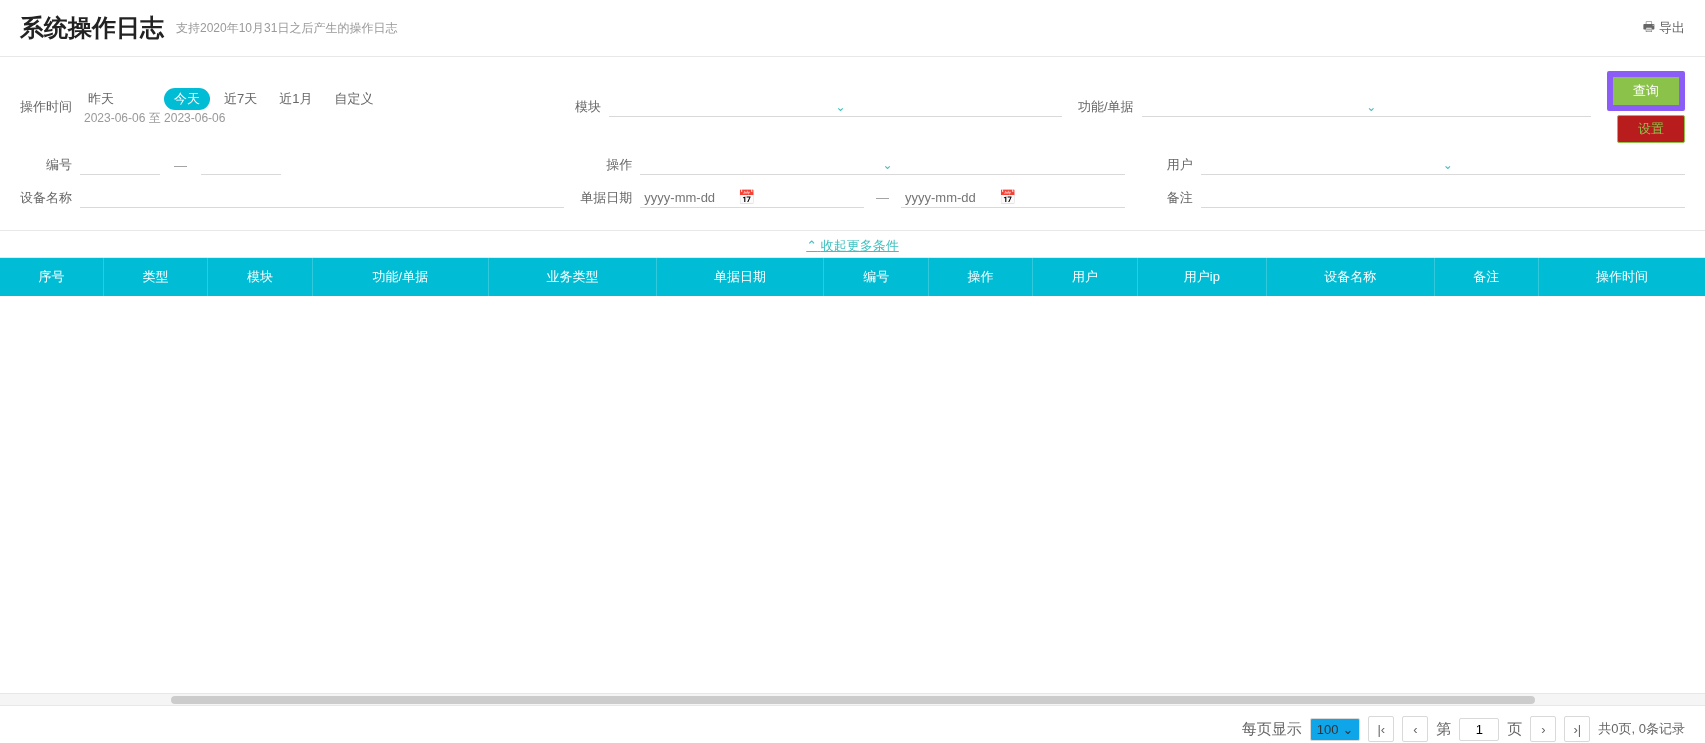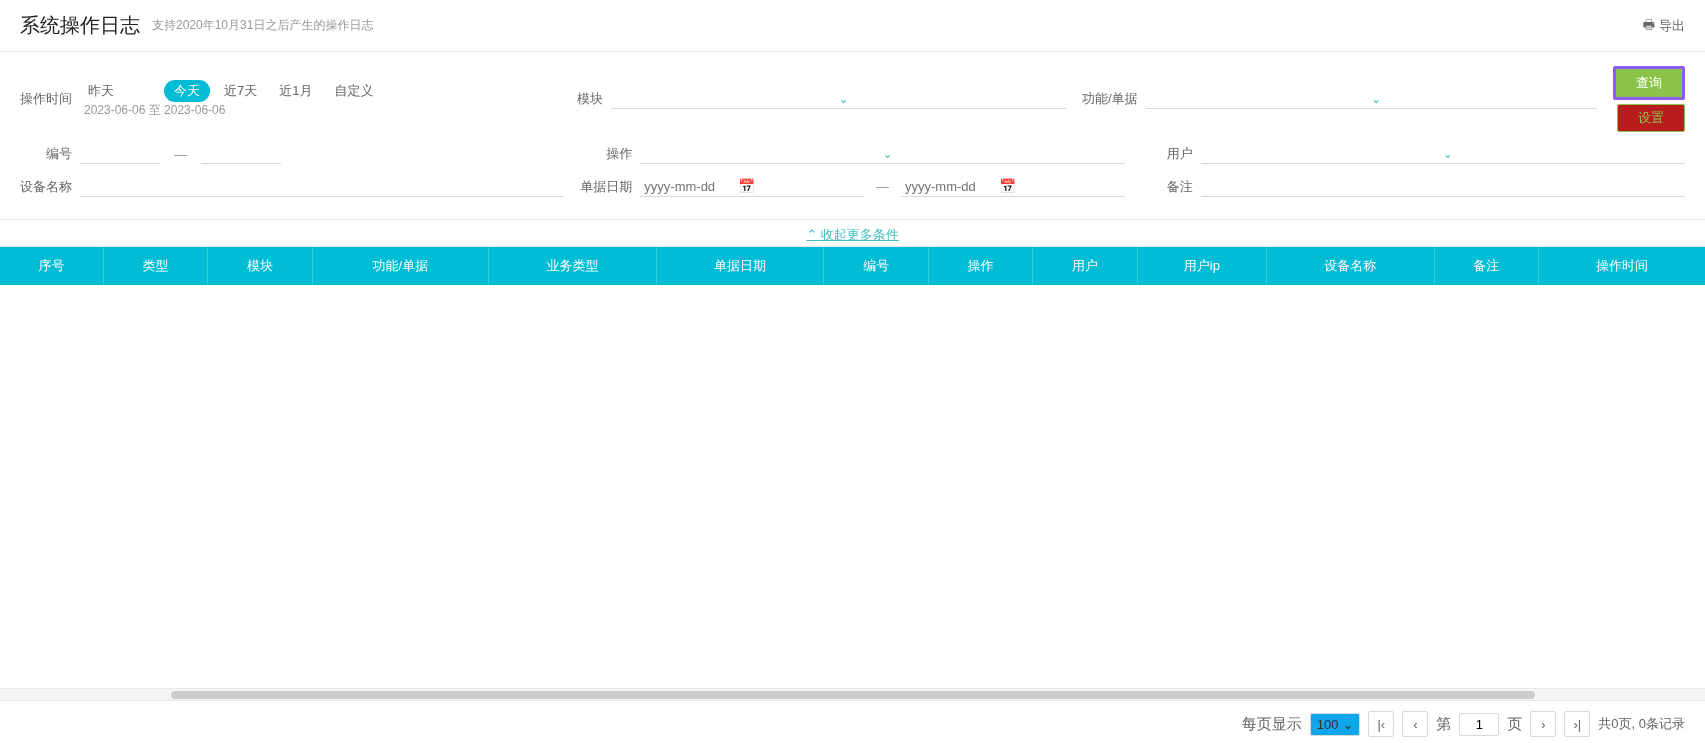--- a/index.html
+++ b/index.html
@@ -12,22 +12,22 @@
       align-items: center;
       justify-content: space-between;
       border-bottom: 1px solid #e8e8e8;
     }
     .page-title-area {
       display: flex;
       align-items: center;
       gap: 12px;
     }
     .page-title {
-      font-size: 20px;
-      font-weight: normal;
+      font-size: 24px;
+      font-weight: bold;
       color: #222;
     }
     .page-subtitle {
       font-size: 12px;
       color: #999;
     }
     .export-btn {
       display: flex;
       align-items: center;
       gap: 4px;
@@ -112,21 +112,21 @@
     .action-buttons {
       display: flex;
       flex-direction: column;
       gap: 4px;
       align-items: flex-end;
       justify-content: center;
     }
     .btn-query {
       background: #8bc34a;
       color: #fff;
-      border: 3px solid #8b5cf6;
+      border: 6px solid #8b5cf6;
       padding: 5px 20px;
       cursor: pointer;
       font-size: 13px;
       border-radius: 2px;
       min-width: 60px;
     }
     .btn-settings {
       background: #b91c1c;
       color: #8bc34a;
       border: 1px solid #8bc34a;

